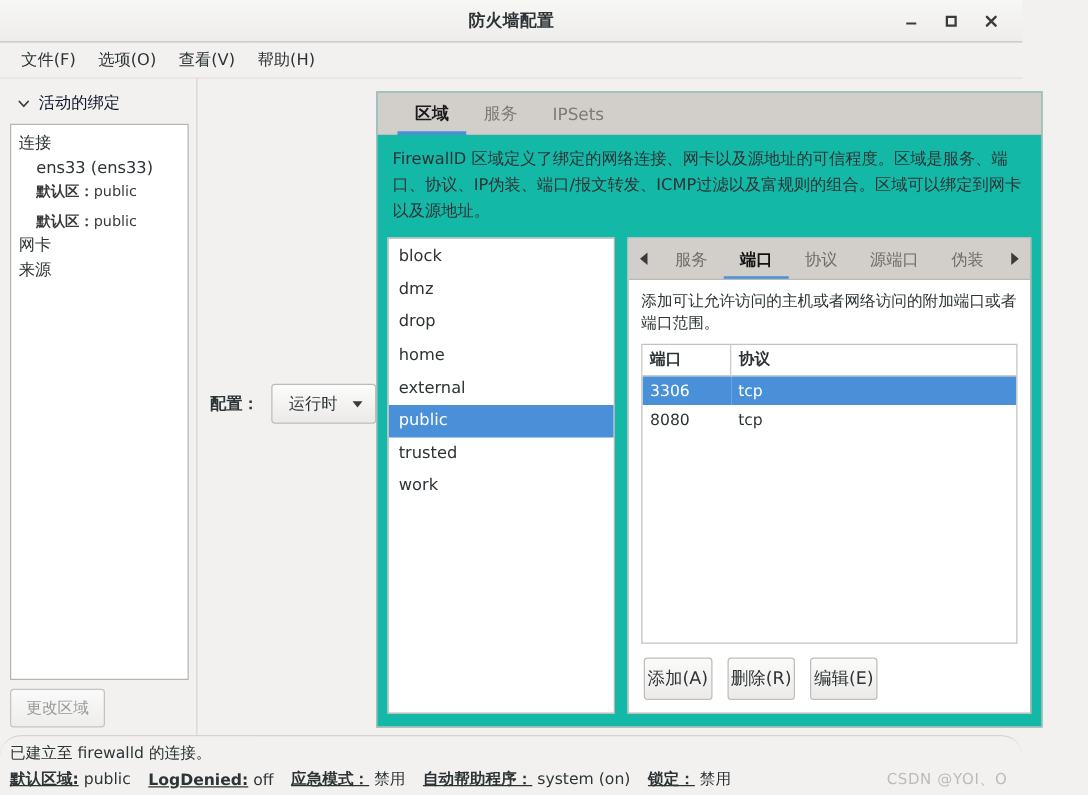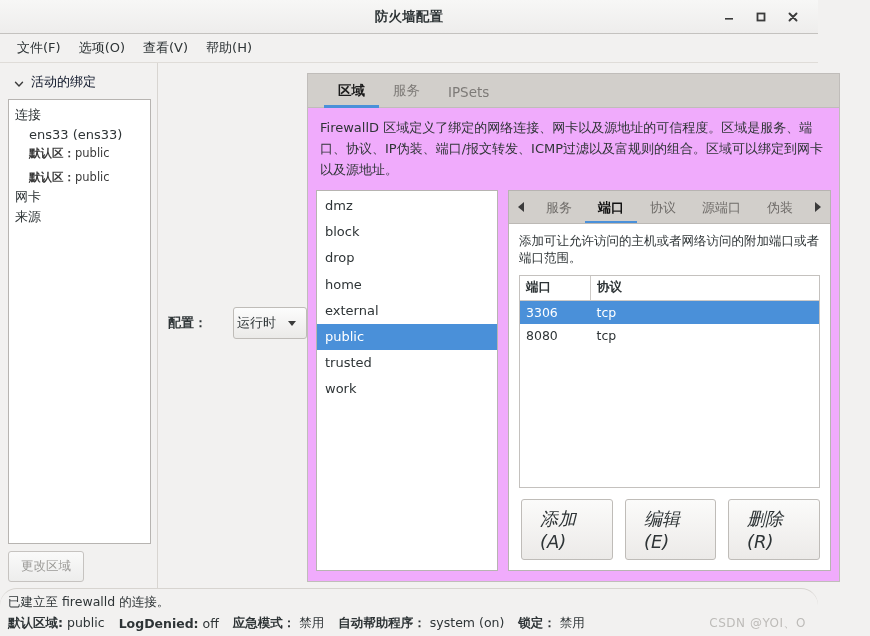--- a/index.html
+++ b/index.html
@@ -167,44 +167,43 @@
   }
   .config-label {
     font-size: 13px;
     font-weight: bold;
     color: #2e3436;
   }
   .combo {
     display: inline-flex;
     align-items: center;
     gap: 12px;
-    padding: 6px 10px 6px 3px;
+    padding: 6px 10px 6px 13px;
     background: linear-gradient(to bottom, #fcfcfc 0%, #ebeae8 100%);
     border: 1px solid #bfbcb8;
     border-radius: 3px;
     font-size: 13px;
     color: #2e3436;
     cursor: default;
-    margin-left: 16px;
   }
   .caret-down {
     width: 0; height: 0;
     border-left: 4.5px solid transparent;
     border-right: 4.5px solid transparent;
     border-top: 5px solid #3b3b3b;
   }
 
   
   .notebook {
     flex: 1;
     min-height: 0;
     display: flex;
     flex-direction: column;
     border: 1px solid #c0bdba;
-    background: #f0abfc;
+    background: #14b8a6;
   }
   .nb-tabs {
     display: flex;
     align-items: flex-end;
     background: #d2cfcb;
     border-bottom: 1px solid #c0bdba;
     height: 33px;
     flex: none;
     padding-left: 16px;
   }
@@ -359,28 +358,27 @@
     background: #4a90d9;
     color: #ffffff;
   }
   .btn-row {
     display: flex;
     gap: 12px;
     padding: 11px 10px 10px 12px;
     flex: none;
   }
   .gbtn {
-    padding: 7px 18px;
-    font-size: 18px;
+    padding: 7px 2px;
+    font-size: 14px;
     color: #2e3436;
     background: linear-gradient(to bottom, #fbfbfa 0%, #eceae8 100%);
     border: 1px solid #bfbcb8;
     border-radius: 3px;
     cursor: default;
-    font-style: italic;
   }
 
   
   .statusbar {
     flex: none;
     border-top: 1px solid #d7d4d0;
     background: #f2f1f0;
     padding: 5px 8px 4px 8px;
     box-sizing: border-box;
     border-radius: 17px;
@@ -391,21 +389,21 @@
     padding-bottom: 4px;
   }
   .status-line2 {
     display: flex;
     align-items: center;
     font-size: 12.5px;
     color: #2e3436;
     gap: 5px;
     position: relative;
   }
-  .status-line2 .sb-key { font-weight: bold; }
+  .status-line2 .sb-key { font-weight: bold; text-decoration: underline; }
   .status-line2 .sb-val { color: #2e3436; }
   .sb-pair { display: inline-flex; gap: 4px; margin-right: 9px; }
   .watermark {
     margin-left: auto;
     font-size: 12px;
     color: #bdbbb8;
     letter-spacing: .5px;
     padding-right: 4px;
   }
 </style>
@@ -492,22 +490,22 @@
           <div class="nb-tab active">区域</div>
           <div class="nb-tab">服务</div>
           <div class="nb-tab">IPSets</div>
         </div>
 
         <div class="nb-desc">FirewallD 区域定义了绑定的网络连接、网卡以及源地址的可信程度。区域是服务、端口、协议、IP伪装、端口/报文转发、ICMP过滤以及富规则的组合。区域可以绑定到网卡以及源地址。</div>
 
         <div class="nb-content">
 
           <div class="zone-list">
+            <div class="zone-item">block</div>
             <div class="zone-item">dmz</div>
-            <div class="zone-item">block</div>
             <div class="zone-item">drop</div>
             <div class="zone-item">home</div>
             <div class="zone-item">external</div>
             <div class="zone-item selected">public</div>
             <div class="zone-item">trusted</div>
             <div class="zone-item">work</div>
           </div>
 
           <div class="inner-nb">
             <div class="inner-tabs">
@@ -544,22 +542,22 @@
                   <tr>
                     <td class="c-port">8080</td>
                     <td>tcp</td>
                   </tr>
                 </tbody>
               </table>
             </div>
 
             <div class="btn-row">
               <div class="gbtn">添加(A)</div>
+              <div class="gbtn">删除(R)</div>
               <div class="gbtn">编辑(E)</div>
-              <div class="gbtn">删除(R)</div>
             </div>
           </div>
 
         </div>
       </div>
     </div>
   </div>
 
   <div class="statusbar">
     <div class="status-line1">已建立至 firewalld 的连接。</div>

